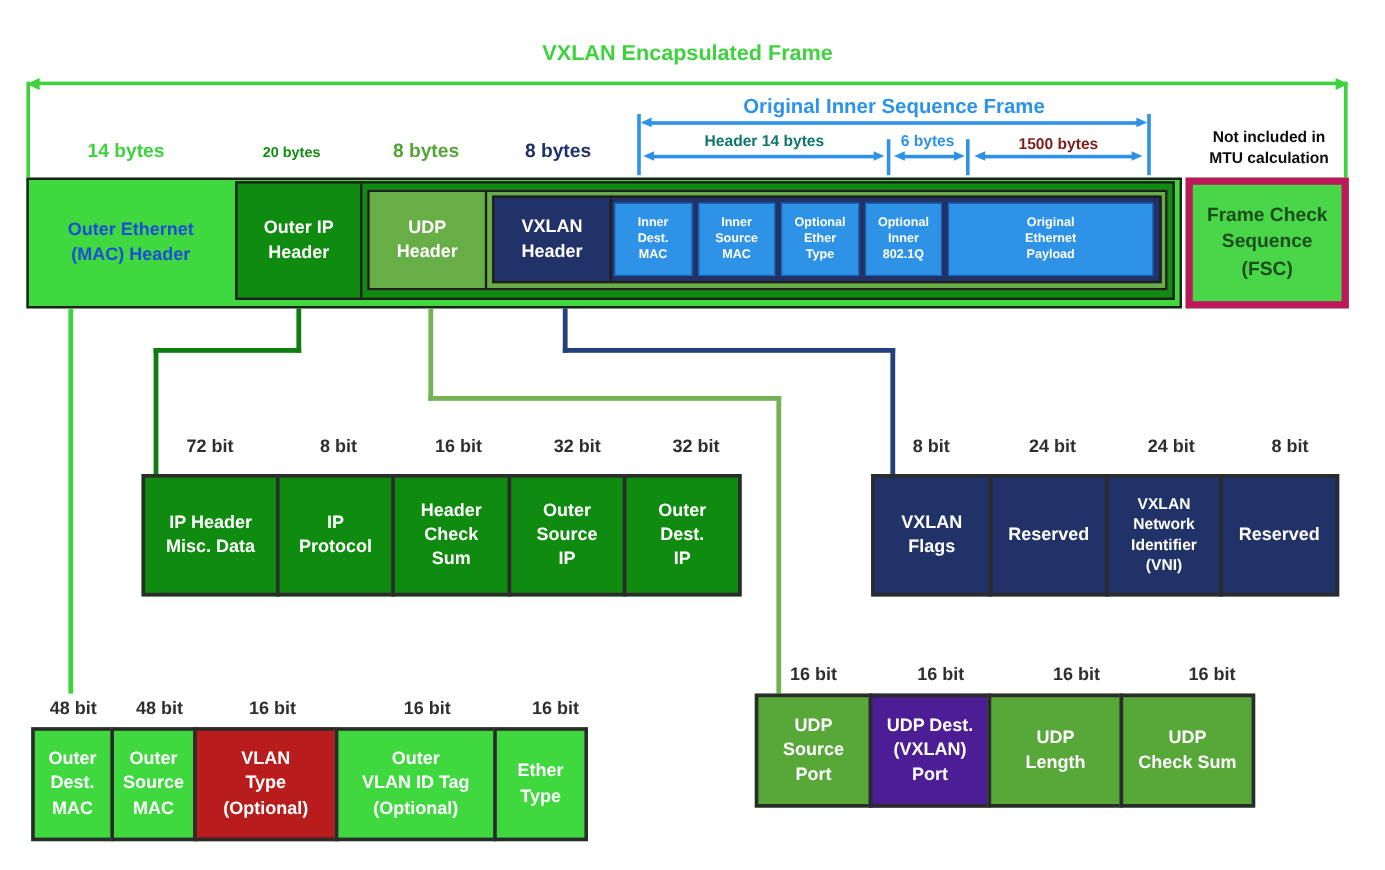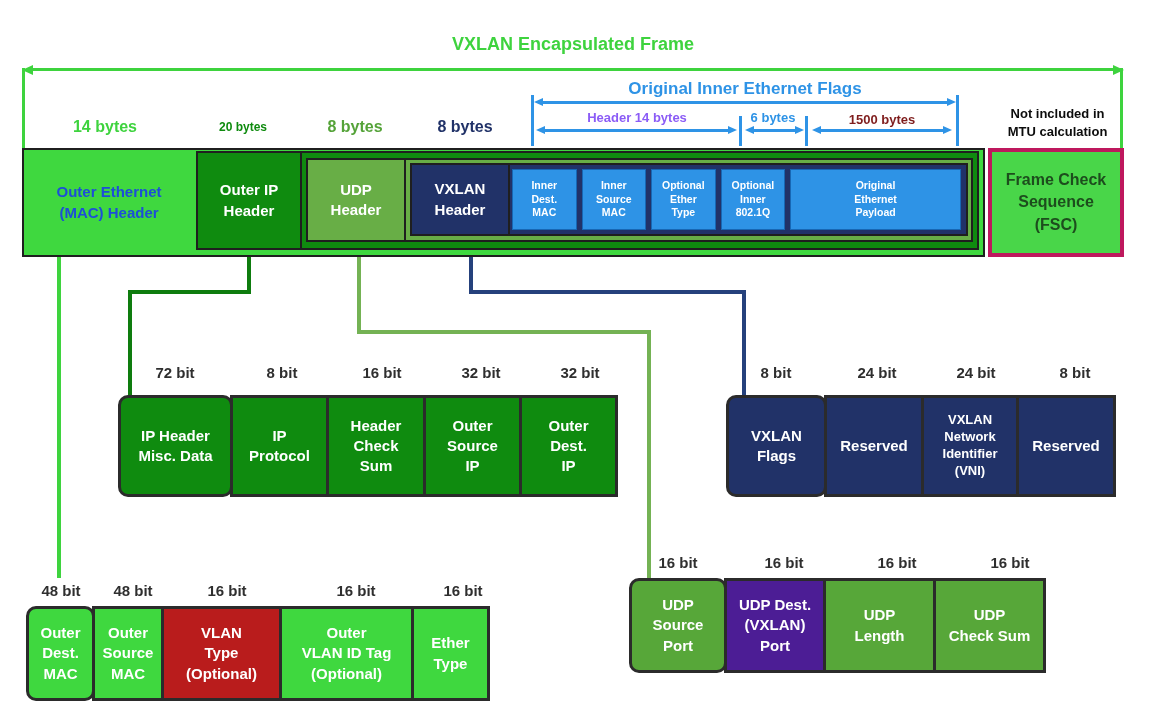--- a/index.html
+++ b/index.html
@@ -7,49 +7,49 @@
           font-family:"Liberation Sans",sans-serif;}
   .pre{white-space:pre-line;}
   .abs{position:absolute;}
   .ctr{display:flex;align-items:center;justify-content:center;text-align:center;}
   .bitlbl{position:absolute;transform:translateX(-50%);font-weight:bold;color:#2f2f2f;
           font-size:15px;white-space:nowrap;}
   .cellrow{position:absolute;display:flex;}
   .cell{border:3px solid #2b2b2b;box-sizing:border-box;color:#fff;font-weight:bold;
         display:flex;align-items:center;justify-content:center;text-align:center;
         white-space:pre-line;margin-left:-3px;}
-  .cell:first-child{margin-left:0;border-radius:10px;}
+  .cell:first-child{margin-left:0;}
   .line{position:absolute;}
   .ah{position:absolute;width:0;height:0;}
   
   .ah-l-green{border-top:5px solid transparent;border-bottom:5px solid transparent;border-right:11px solid #3ed33e;}
   .ah-r-green{border-top:5px solid transparent;border-bottom:5px solid transparent;border-left:11px solid #3ed33e;}
   .ah-l-blue{border-top:4px solid transparent;border-bottom:4px solid transparent;border-right:9px solid #2e93e6;}
   .ah-r-blue{border-top:4px solid transparent;border-bottom:4px solid transparent;border-left:9px solid #2e93e6;}
 </style>
 </head>
 <body>
 
 <div id="canvas">
 
   <div class="abs ctr" style="left:373px;top:32px;width:400px;height:24px;color:#3ed33e;font-weight:bold;font-size:18px;">VXLAN Encapsulated Frame</div>
   <div class="line" style="left:30px;top:68px;width:1086px;height:3px;background:#3ed33e;"></div>
   <div class="ah ah-l-green" style="left:22px;top:65px;"></div>
   <div class="ah ah-r-green" style="left:1113px;top:65px;"></div>
   <div class="line" style="left:22px;top:68px;width:3px;height:80px;background:#3ed33e;"></div>
   <div class="line" style="left:1120px;top:68px;width:3px;height:80px;background:#3ed33e;"></div>
 
-  <div class="abs ctr" style="left:545px;top:78px;width:400px;height:22px;color:#2e93e6;font-weight:bold;font-size:17px;">Original Inner Ethernet Flags</div>
+  <div class="abs ctr" style="left:545px;top:78px;width:400px;height:22px;color:#2e93e6;font-weight:bold;font-size:17px;">Original Inner Sequence Frame</div>
   <div class="line" style="left:540px;top:101px;width:410px;height:3px;background:#2e93e6;"></div>
   <div class="ah ah-l-blue" style="left:534px;top:98px;"></div>
   <div class="ah ah-r-blue" style="left:947px;top:98px;"></div>
   <div class="line" style="left:531px;top:95px;width:3px;height:51px;background:#2e93e6;"></div>
   <div class="line" style="left:956px;top:95px;width:3px;height:51px;background:#2e93e6;"></div>
 
-  <div class="abs ctr" style="left:557px;top:109px;width:160px;height:16px;color:#8b5cf6;font-weight:bold;font-size:13px;">Header 14 bytes</div>
+  <div class="abs ctr" style="left:557px;top:109px;width:160px;height:16px;color:#0f766e;font-weight:bold;font-size:13px;">Header 14 bytes</div>
   <div class="abs ctr" style="left:733px;top:109px;width:80px;height:16px;color:#2e93e6;font-weight:bold;font-size:13px;">6 bytes</div>
   <div class="abs ctr" style="left:822px;top:111px;width:120px;height:16px;color:#7f1d1d;font-weight:bold;font-size:13px;">1500 bytes</div>
 
   <div class="line" style="left:543px;top:129px;width:188px;height:3px;background:#2e93e6;"></div>
   <div class="ah ah-l-blue" style="left:536px;top:126px;"></div>
   <div class="ah ah-r-blue" style="left:728px;top:126px;"></div>
   <div class="line" style="left:739px;top:116px;width:3px;height:30px;background:#2e93e6;"></div>
   <div class="line" style="left:752px;top:129px;width:46px;height:3px;background:#2e93e6;"></div>
   <div class="ah ah-l-blue" style="left:745px;top:126px;"></div>
   <div class="ah ah-r-blue" style="left:795px;top:126px;"></div>
@@ -93,21 +93,21 @@
 802.1Q</div>
             <div class="ctr pre" style="flex:2.7;background:#2e93e6;border:1px solid #1767b4;color:#fff;font-weight:bold;font-size:10.5px;line-height:1.3;">Original
 Ethernet
 Payload</div>
           </div>
         </div>
       </div>
     </div>
   </div>
 
-  <div class="abs ctr pre" style="left:988px;top:148px;width:136px;height:109px;background:#49d649;border:4px solid #be185d;box-sizing:border-box;color:#1d4d1d;font-weight:bold;font-size:16px;line-height:1.4;">Frame Check
+  <div class="abs ctr pre" style="left:988px;top:148px;width:136px;height:109px;background:#49d649;border:6px solid #be185d;box-sizing:border-box;color:#1d4d1d;font-weight:bold;font-size:16px;line-height:1.4;">Frame Check
 Sequence
 (FSC)</div>
 
   <div class="line" style="left:57px;top:257px;width:4px;height:321px;background:#3ed33e;"></div>
 
   <div class="line" style="left:247px;top:257px;width:4px;height:37px;background:#0e7c0e;"></div>
   <div class="line" style="left:128px;top:290px;width:123px;height:4px;background:#0e7c0e;"></div>
   <div class="line" style="left:128px;top:290px;width:4px;height:105px;background:#0e7c0e;"></div>
 
   <div class="line" style="left:357px;top:257px;width:4px;height:77px;background:#74b254;"></div>

